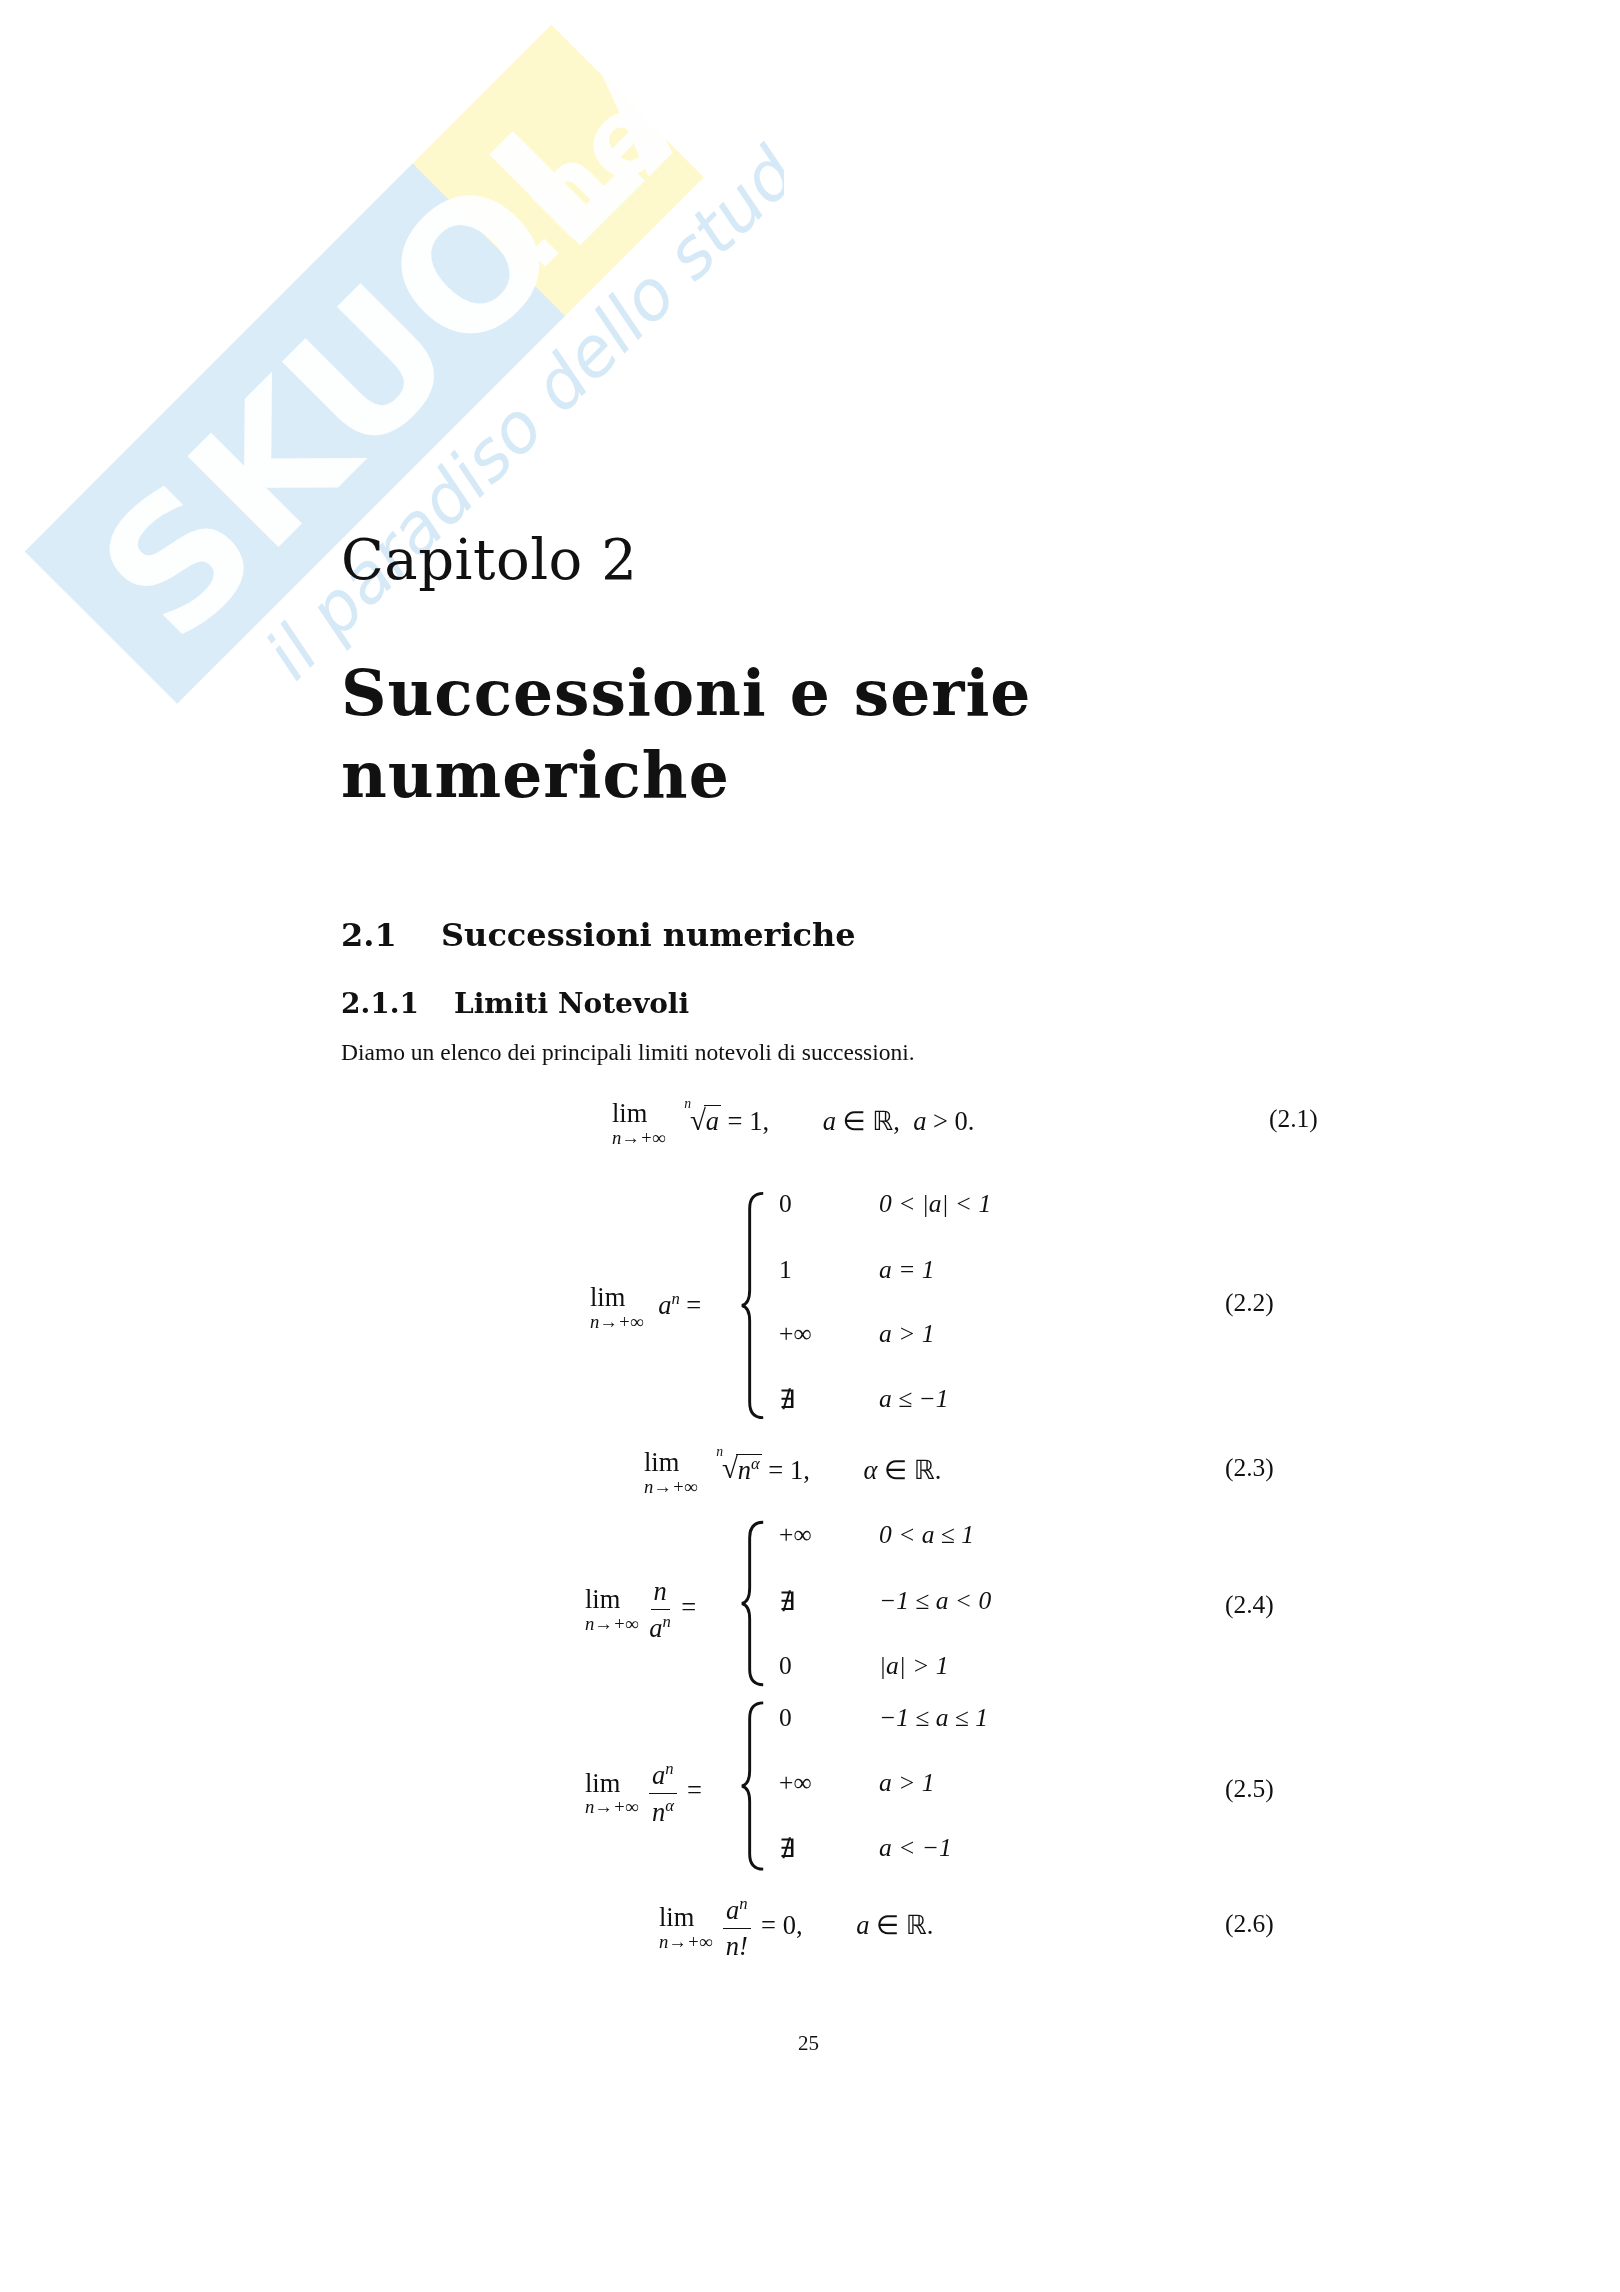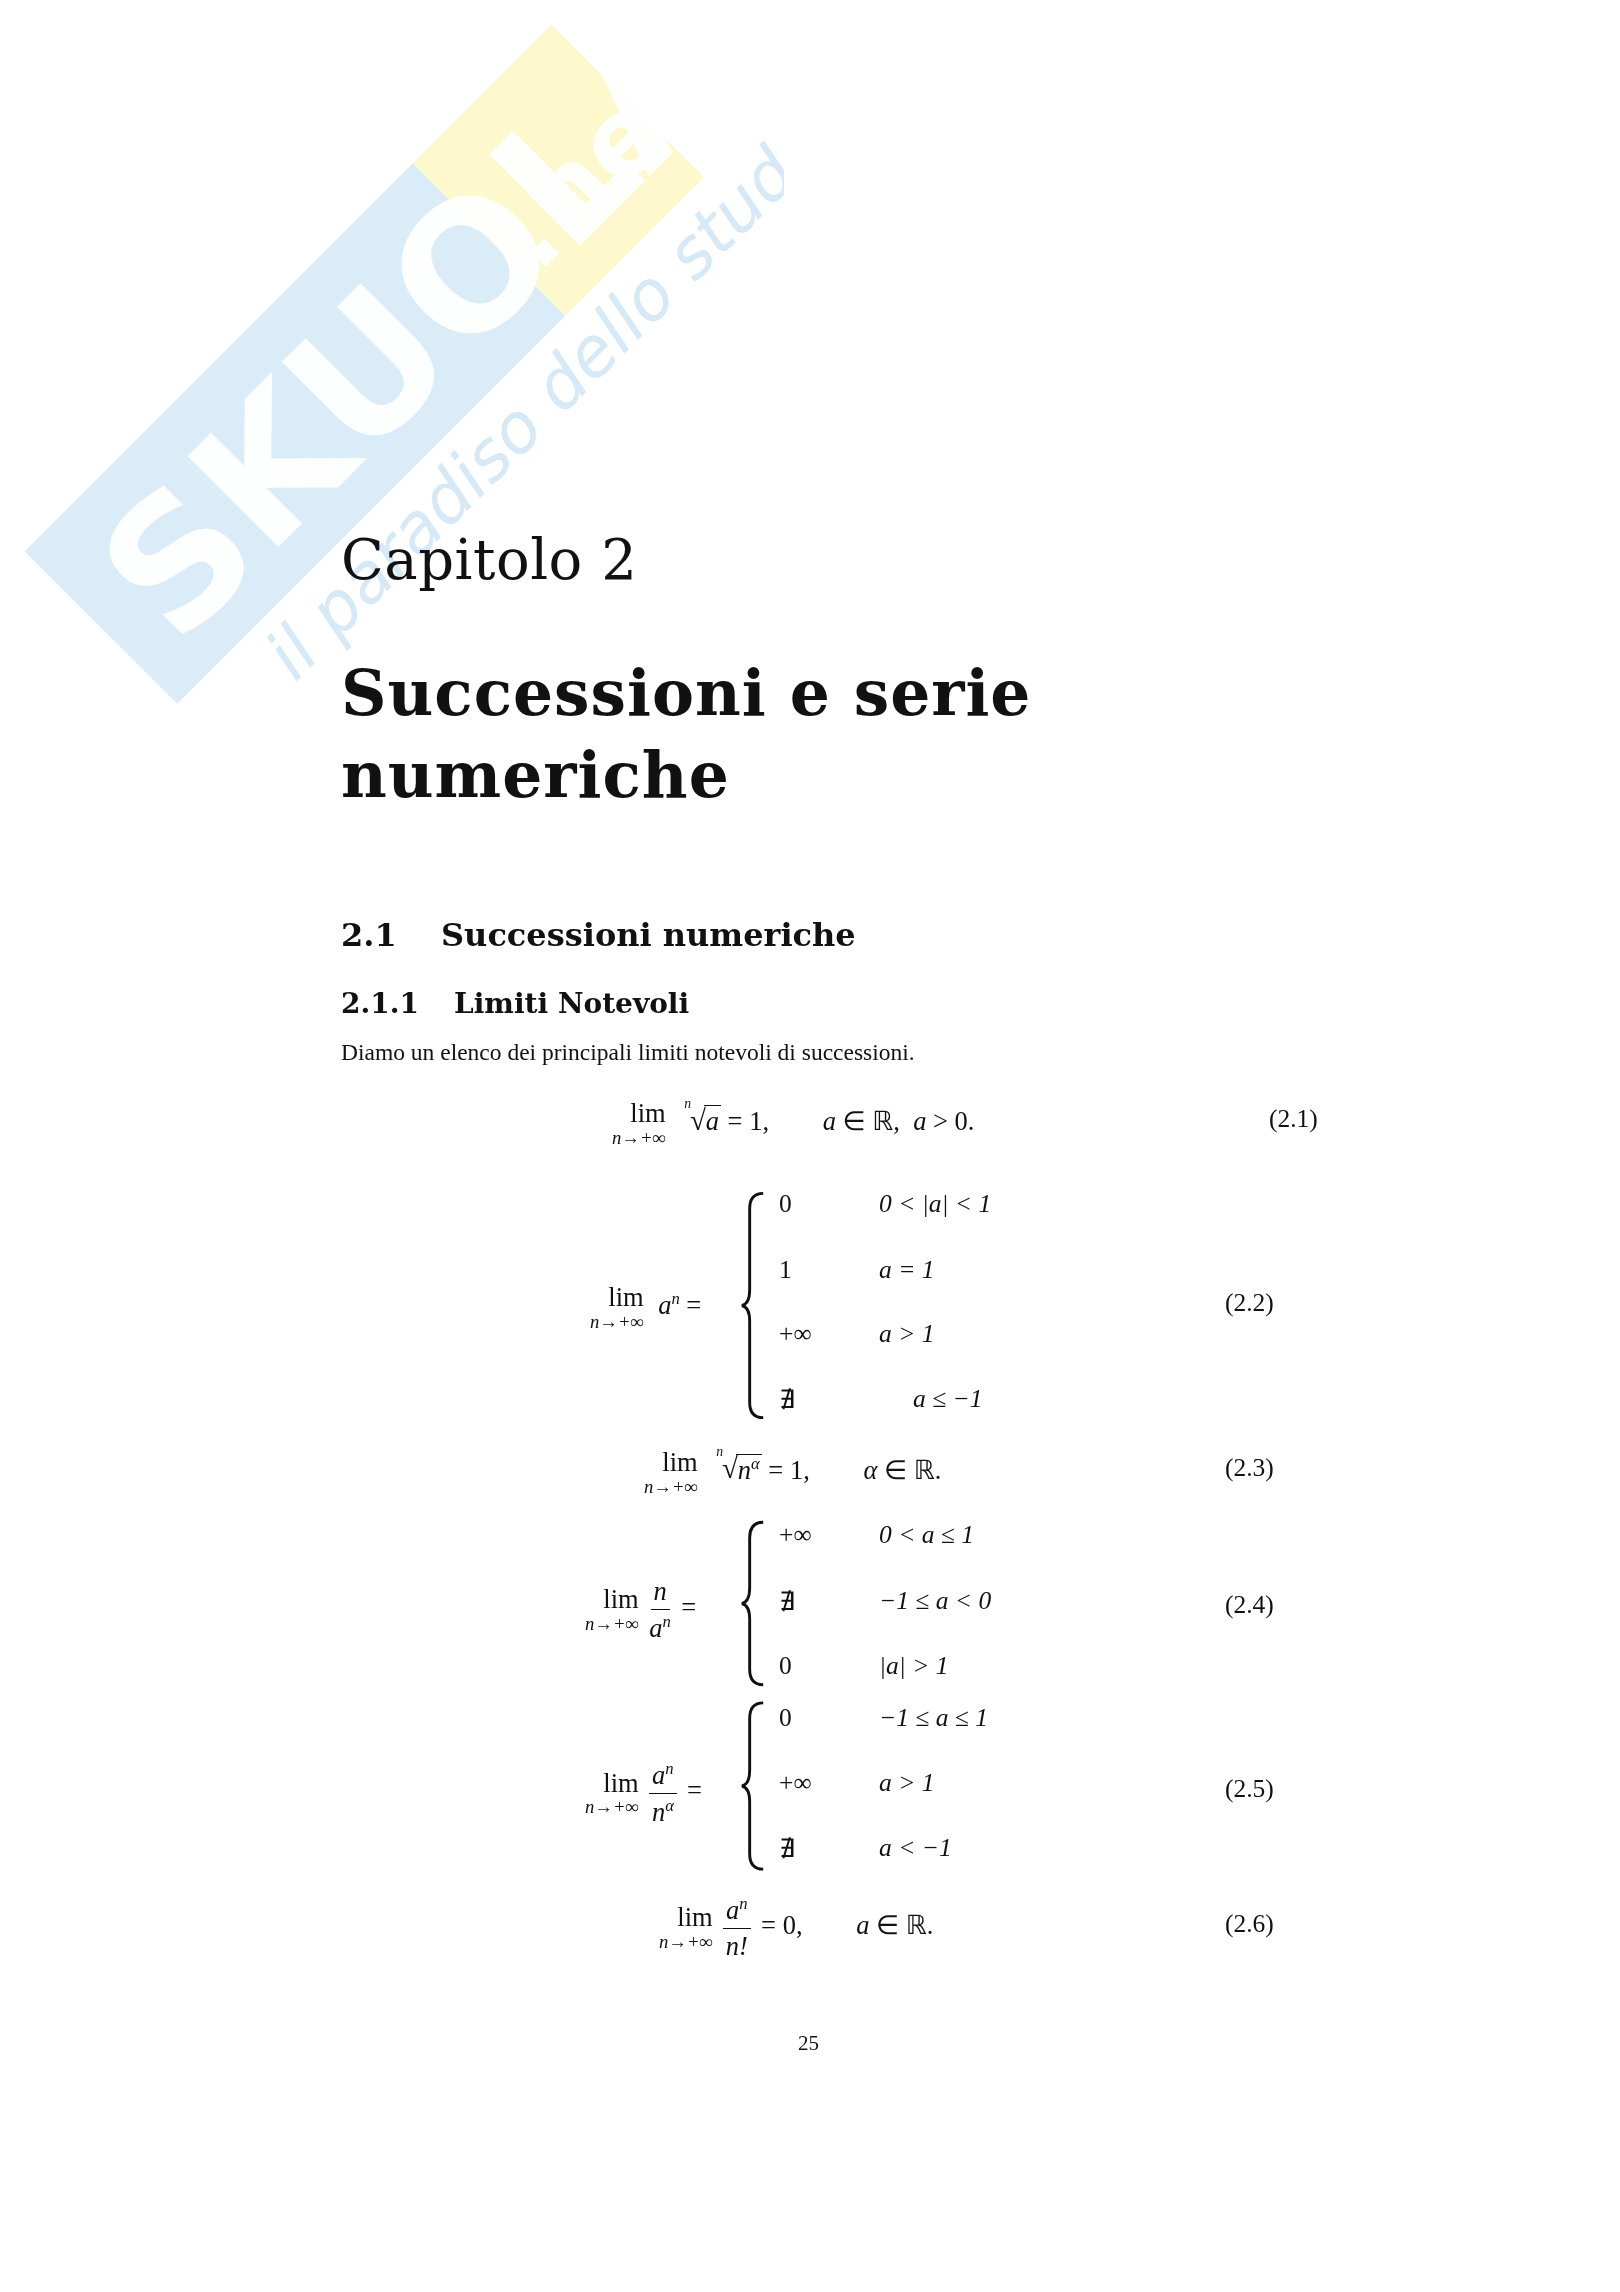--- a/index.html
+++ b/index.html
@@ -9,21 +9,21 @@
   .abs { position: absolute; }
   .chap-label { left: 341px; top: 527px; font-size: 56px; font-weight: normal; letter-spacing: 0.5px; }
   .chap-title { left: 341px; top: 652px; font-size: 63px; font-weight: bold; line-height: 82px; letter-spacing: 1px; }
   .sec { left: 341px; top: 916px; font-size: 32px; font-weight: bold; }
   .sec .num { display: inline-block; width: 100px; }
   .subsec { left: 341px; top: 987px; font-size: 28px; font-weight: bold; }
   .subsec .num { display: inline-block; width: 113px; }
   .para { left: 341px; top: 1039px; font-size: 23.5px; font-family: "Liberation Serif", serif; }
   .eq { font-family: "Liberation Serif", serif; font-size: 26.5px; }
   .eqnum { position: absolute; left: 1225px; font-family: "Liberation Serif", serif; font-size: 25.5px; }
-  .lim { display: inline-flex; flex-direction: column; align-items: flex-end; vertical-align: middle; line-height: 1; }
+  .lim { display: inline-flex; flex-direction: column; align-items: flex-start; vertical-align: middle; line-height: 1; }
   .lim .l { font-size: 26.5px; }
   .lim .sub { font-size: 18.6px; font-style: italic; margin-top: 2px; }
   .it { font-style: italic; }
   .frac { display: inline-flex; flex-direction: column; align-items: center; vertical-align: middle; margin: 0 3.9px; }
   .frac .n { border-bottom: 1.5px solid #111; padding: 0 2.9px 2px; font-style: italic; }
   .frac .d { padding-top: 2px; font-style: italic; }
   sup { font-size: 16.7px; font-style: italic; }
   .root { position: relative; display: inline-block; padding-left: 21.6px; }
   .root .idx { position: absolute; left: 2px; top: -9.8px; font-size: 13.7px; font-style: italic; }
   .root .rad { position: absolute; left: 7.8px; top: -2px; font-size: 29px; }
@@ -82,21 +82,21 @@
 <svg class="brace" style="left:740px; top:1188px;" width="29" height="235" viewBox="0 0 30 240">
     <path d="M24 4 Q10 4 10 20 L10 104 Q10 118 2 120 Q10 122 10 136 L10 220 Q10 236 24 236" fill="none" stroke="#111" stroke-width="3"></path>
   </svg>
 <div class="case" style="left:779px; top:1189px;">0</div>
 <div class="case it" style="left:879px; top:1189px;">0 &lt; |a| &lt; 1</div>
 <div class="case" style="left:779px; top:1255px;">1</div>
 <div class="case it" style="left:879px; top:1255px;">a = 1</div>
 <div class="case" style="left:779px; top:1319px;">+∞</div>
 <div class="case it" style="left:879px; top:1319px;">a &gt; 1</div>
 <div class="case" style="left:779px; top:1384px;">∄</div>
-<div class="case it" style="left:913px; top:1384px;">a ≤ −1</div>
+<div class="case it" style="left:879px; top:1384px;">a ≤ −1</div>
 <div class="eqnum" style="top:1288px;">(2.2)</div>
 
 <div class="abs eq" style="left:644px; top:1449px;">
   <span class="lim">
       <span class="l">lim</span>
       <span class="sub">n→+∞</span>
     </span>
   <span class="root" style="margin-left:9.8px;"><span class="idx">n</span><span class="rad">√</span><span class="body">n<sup>α</sup></span></span>
   <span> = 1,</span>
   <span class="it" style="margin-left:47px;">α</span><span> ∈ ℝ.</span>

